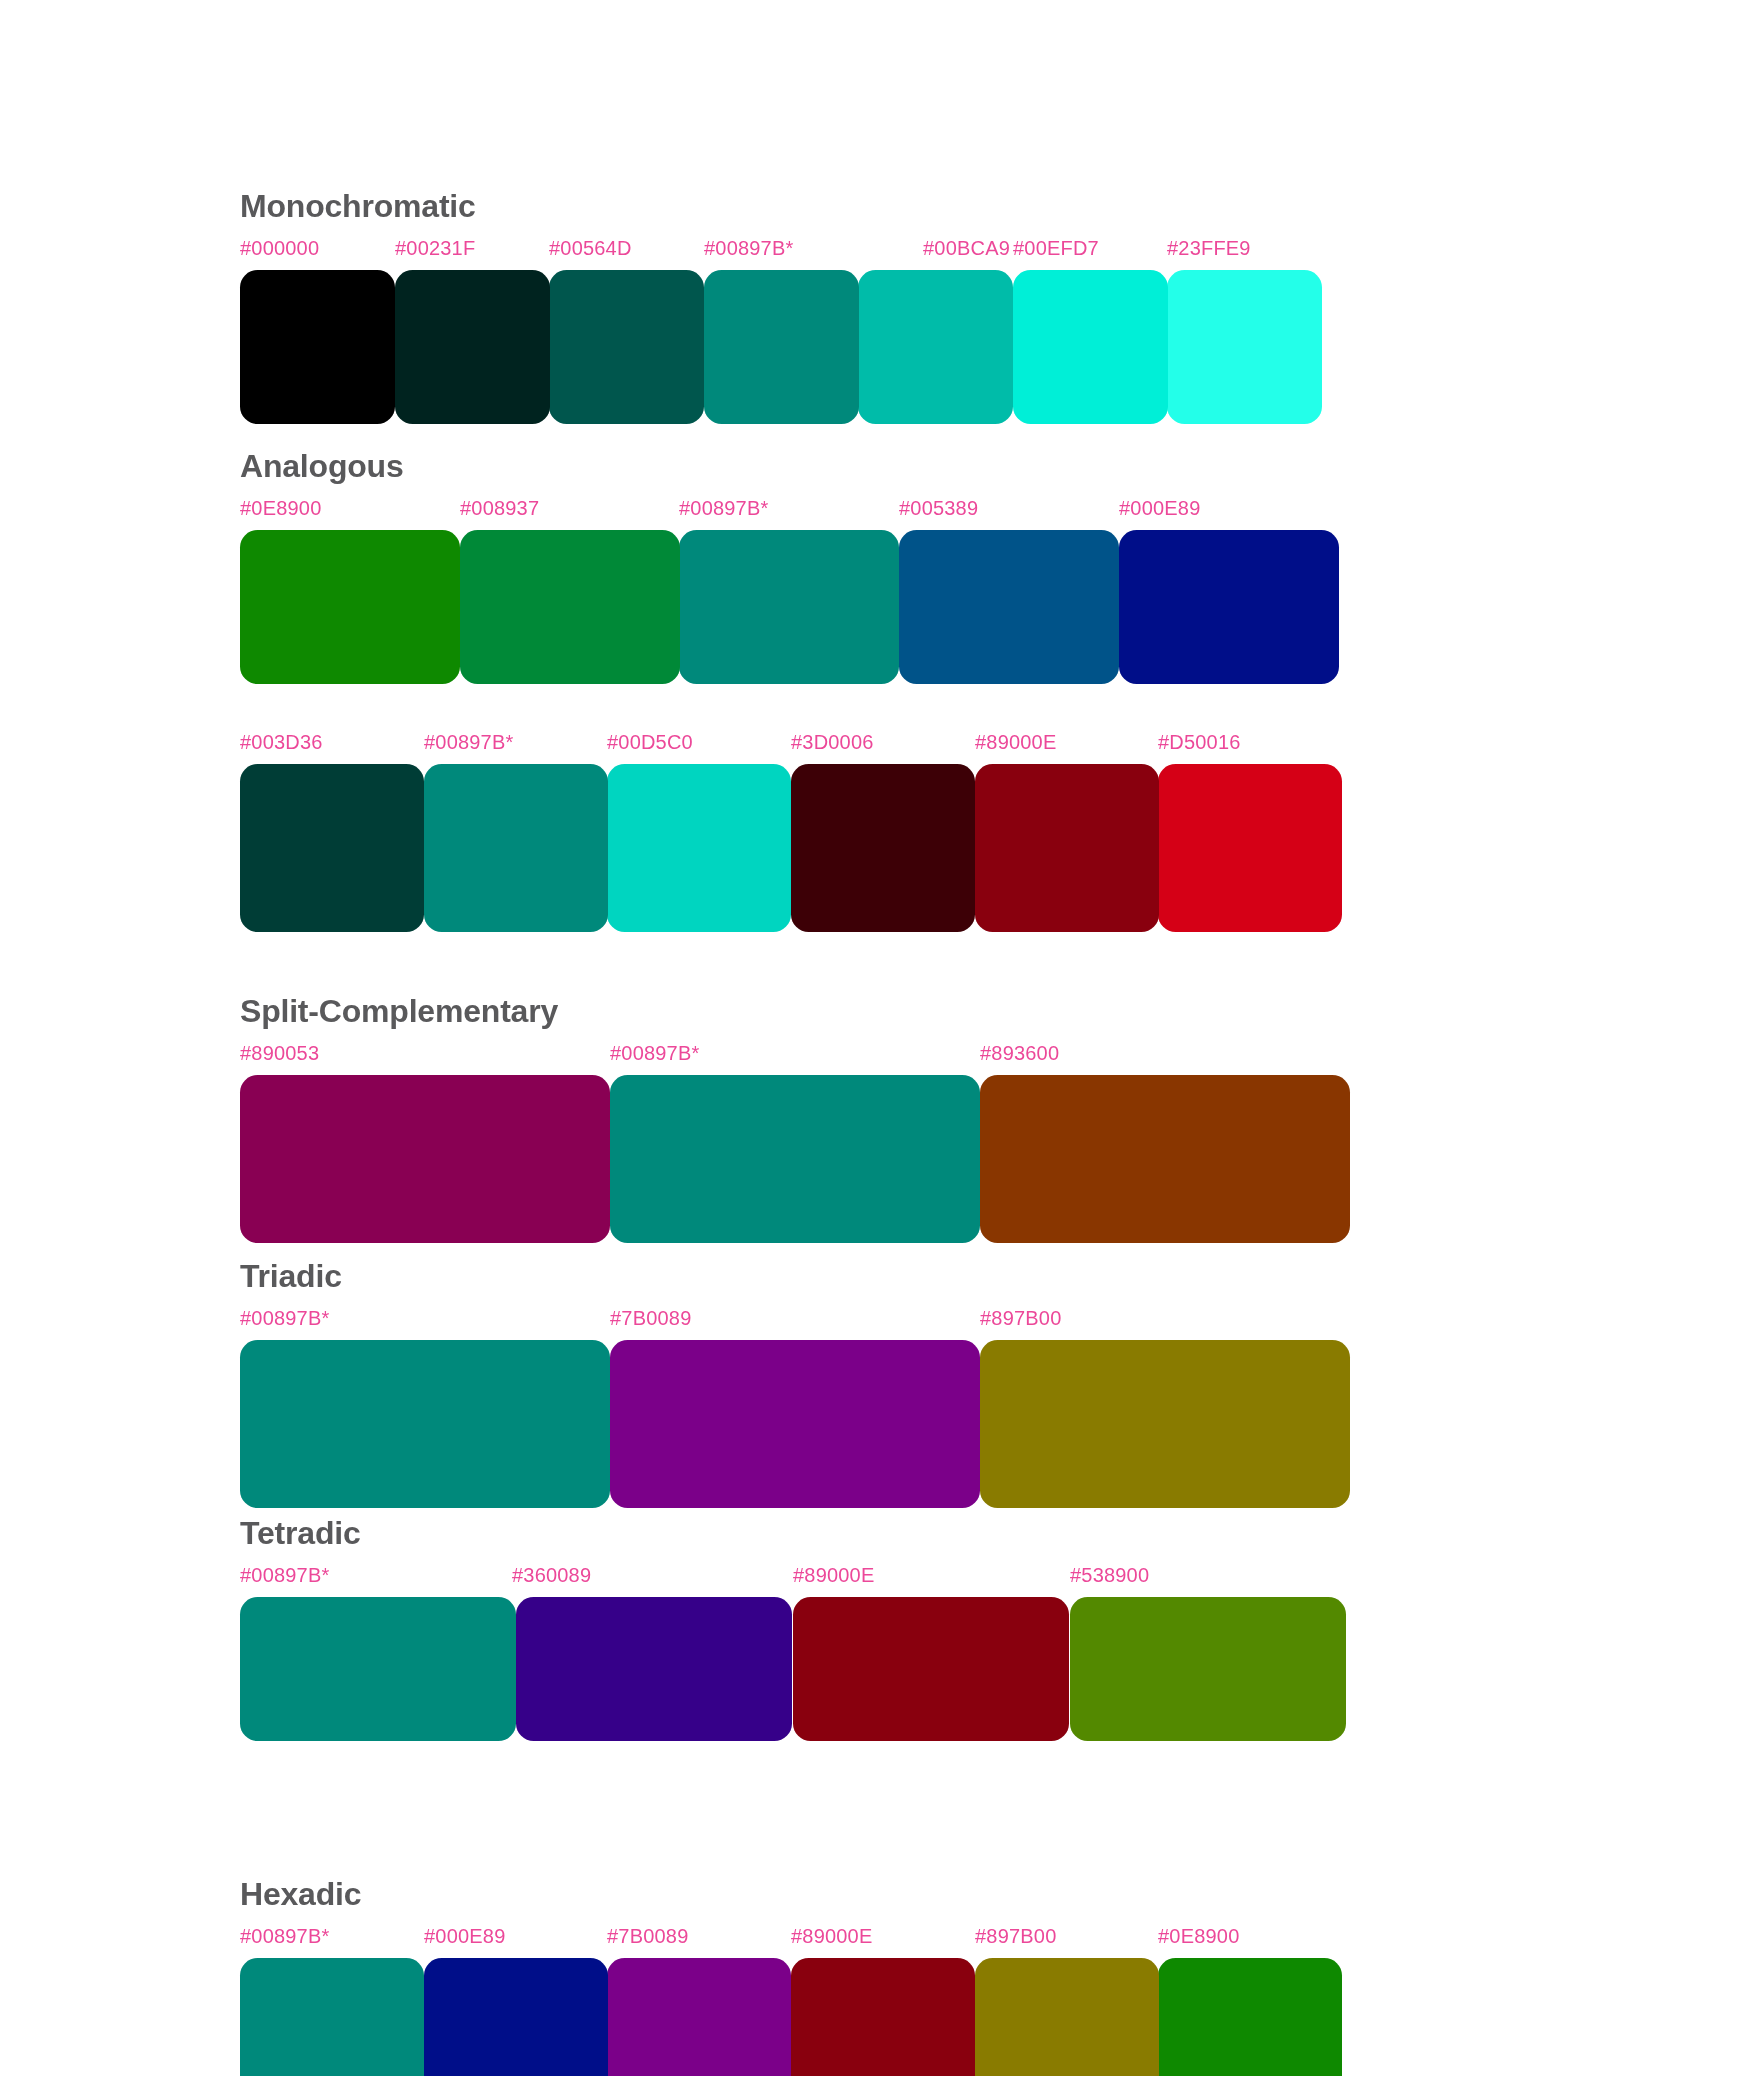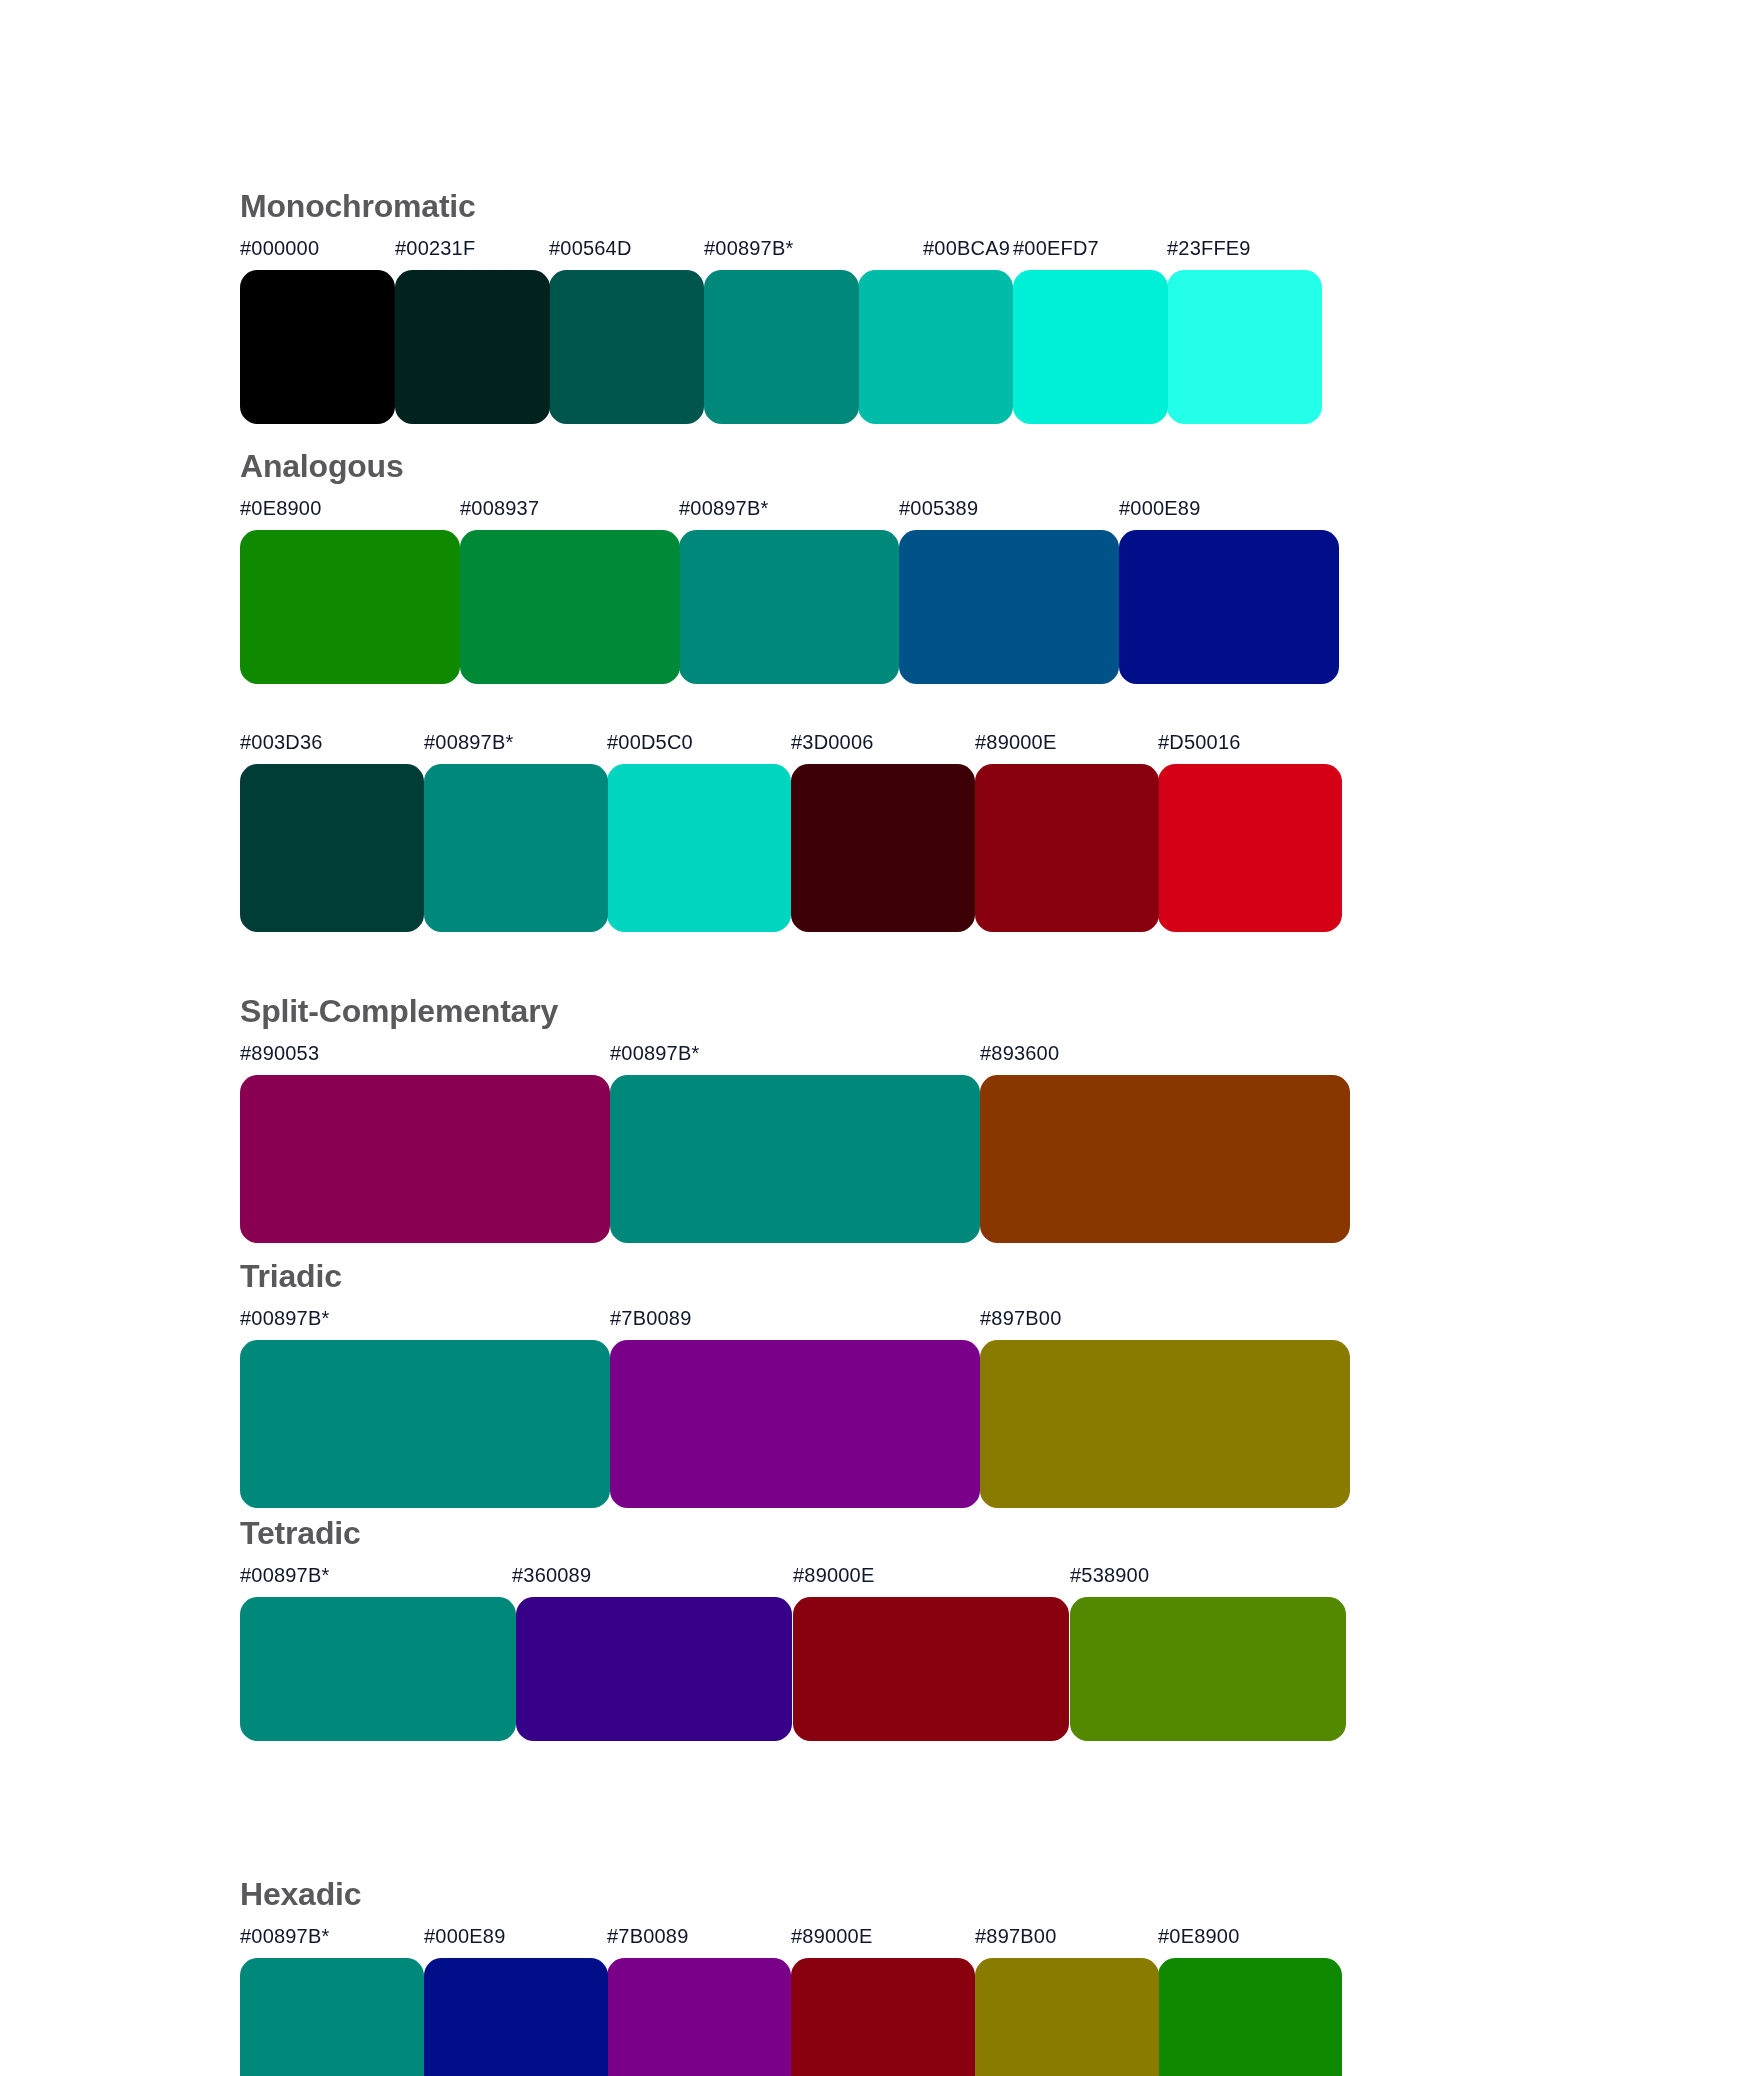--- a/index.html
+++ b/index.html
@@ -68,21 +68,21 @@
   .labels {
     position: relative;
     height: 27px;
     margin-top: 16px;
   }
   .label {
     position: absolute;
     top: 0;
     font-size: 20px;
     font-weight: normal;
-    color: #0f172a;
+    color: #ec4899;
     letter-spacing: 0.2px;
     white-space: nowrap;
     line-height: 1;
   }
   .swatches {
     position: relative;
     margin-top: 4.8px;
   }
   .swatch {
     position: absolute;

